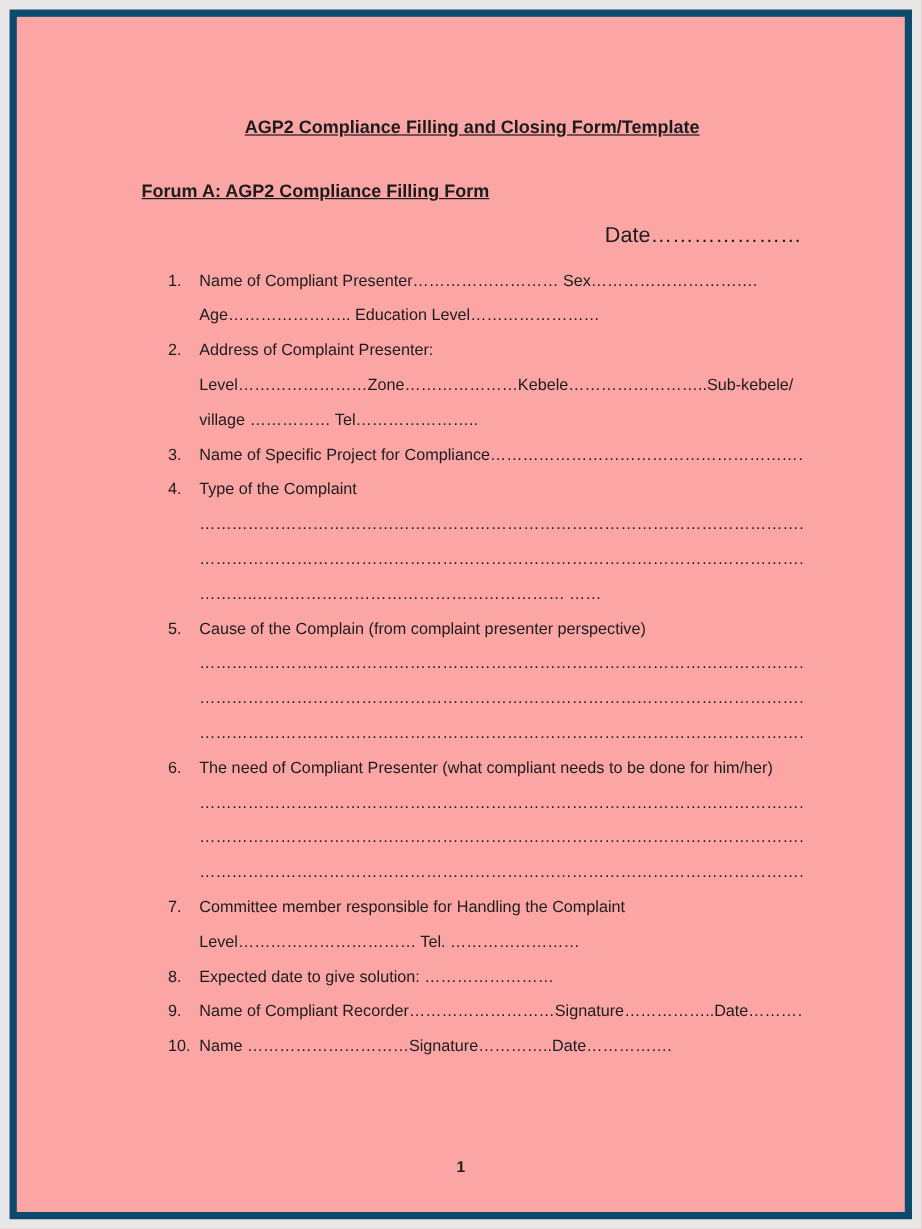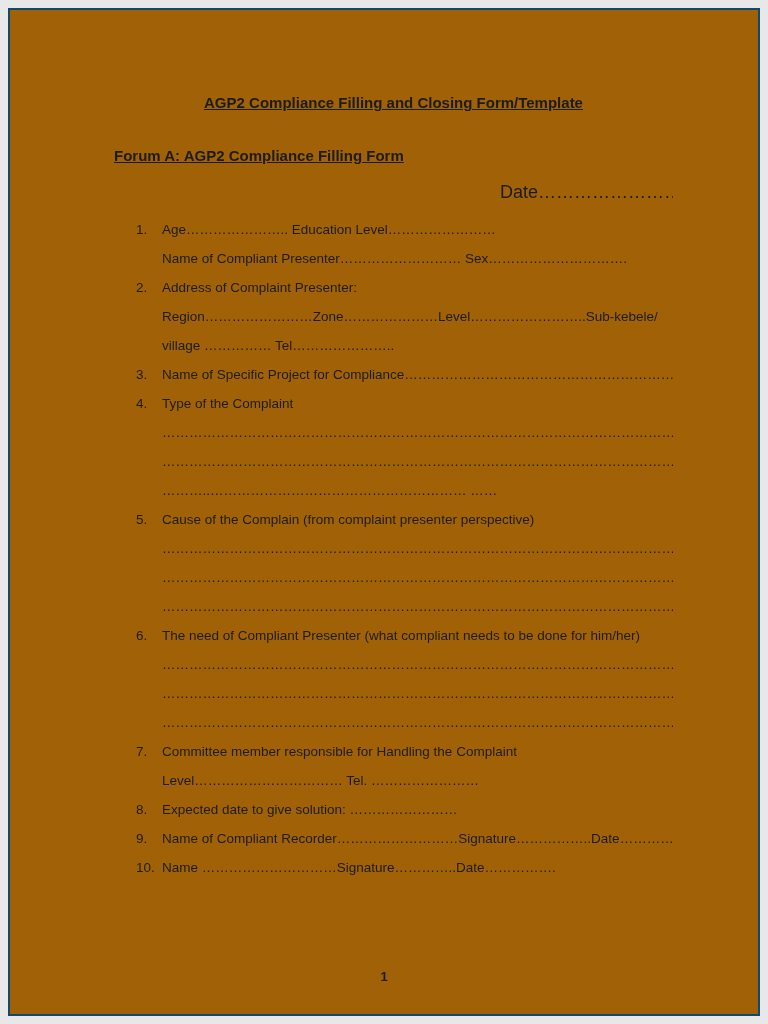--- a/index.html
+++ b/index.html
@@ -9,22 +9,22 @@
     background: #e8e8e8;
     font-family: "Liberation Sans", sans-serif;
     color: #1c1c1c;
     overflow: hidden;
   }
   .page {
     position: relative;
     width: 752px;
     height: 1008px;
     margin: 8px;
-    background: #a16207;
-    border: 2px solid #0c4a6e;
+    background: #fca5a5;
+    border: 6px solid #0c4a6e;
     box-sizing: border-box;
     padding: 84px 85px 0 104px;
   }
   .title {
     font-size: 15px;
     font-weight: bold;
     text-decoration: underline;
     text-align: center;
     white-space: nowrap;
   }
@@ -83,29 +83,29 @@
   <div class="title">AGP2 Compliance Filling and Closing Form/Template</div>
 
   <div class="section-heading">Forum A: AGP2 Compliance Filling Form</div>
 
   <div class="date-line">Date……………………………</div>
 
   <div class="items" id="items">
       <div class="item">
         <div class="item-number">1.</div>
         <div class="item-body">
+          <div class="item-line">Name of Compliant Presenter……………………… Sex………………………….</div>
           <div class="item-line">Age………………….. Education Level……………………</div>
-          <div class="item-line">Name of Compliant Presenter……………………… Sex………………………….</div>
         </div>
       </div>
       <div class="item">
         <div class="item-number">2.</div>
         <div class="item-body">
           <div class="item-line">Address of Complaint Presenter:</div>
-          <div class="item-line">Region……………………Zone…………………Level……………………..Sub-kebele/</div>
+          <div class="item-line">Level……………………Zone…………………Kebele……………………..Sub-kebele/</div>
           <div class="item-line">village …………… Tel…………………..</div>
         </div>
       </div>
       <div class="item">
         <div class="item-number">3.</div>
         <div class="item-body">
           <div class="item-line">Name of Specific Project for Compliance………………………………………………………………….</div>
         </div>
       </div>
       <div class="item">

